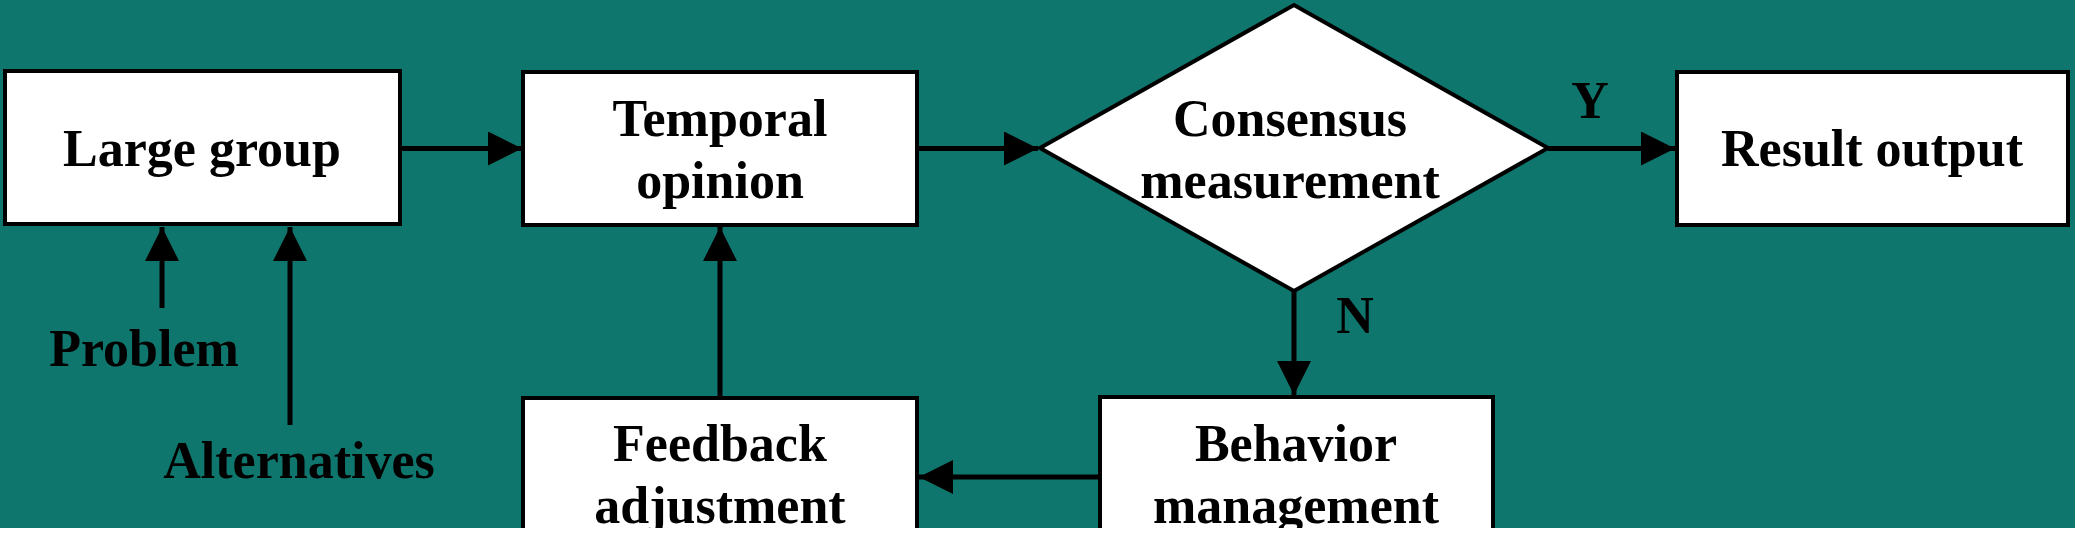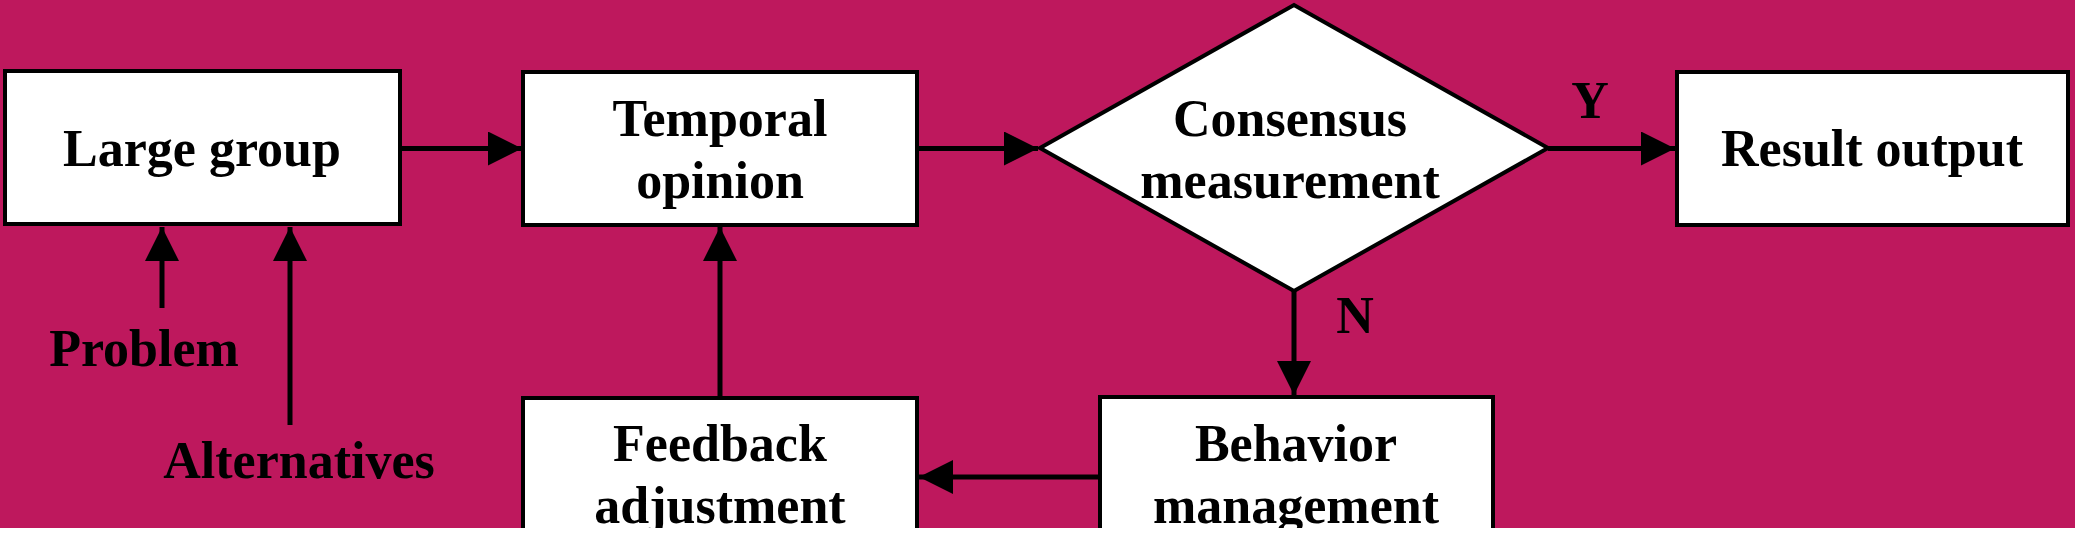--- a/index.html
+++ b/index.html
@@ -4,21 +4,21 @@
 <style>
   html, body {
     margin: 0;
     padding: 0;
     background: #ffffff;
   }
   .canvas {
     position: relative;
     width: 2075px;
     height: 528px;
-    background: #be185d;
+    background: #0f766e;
     overflow: hidden;
   }
   svg text {
     font-family: "Liberation Serif", "DejaVu Serif", serif;
     font-weight: bold;
     font-size: 52px;
     fill: #000000;
     text-anchor: middle;
   }
   svg .node-shape {

